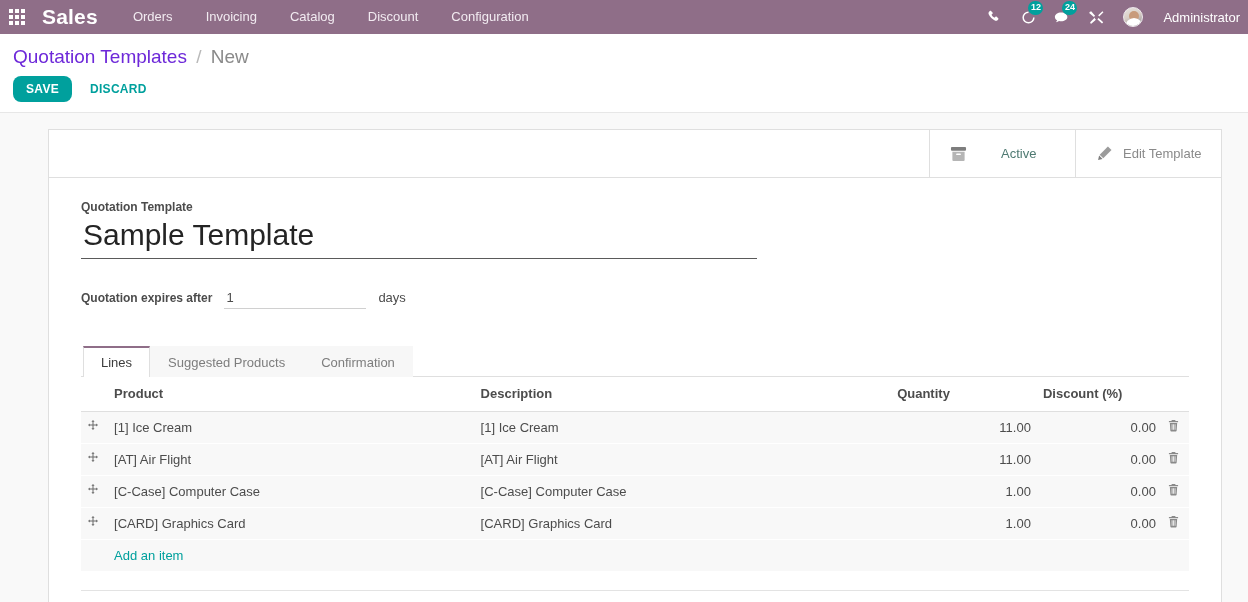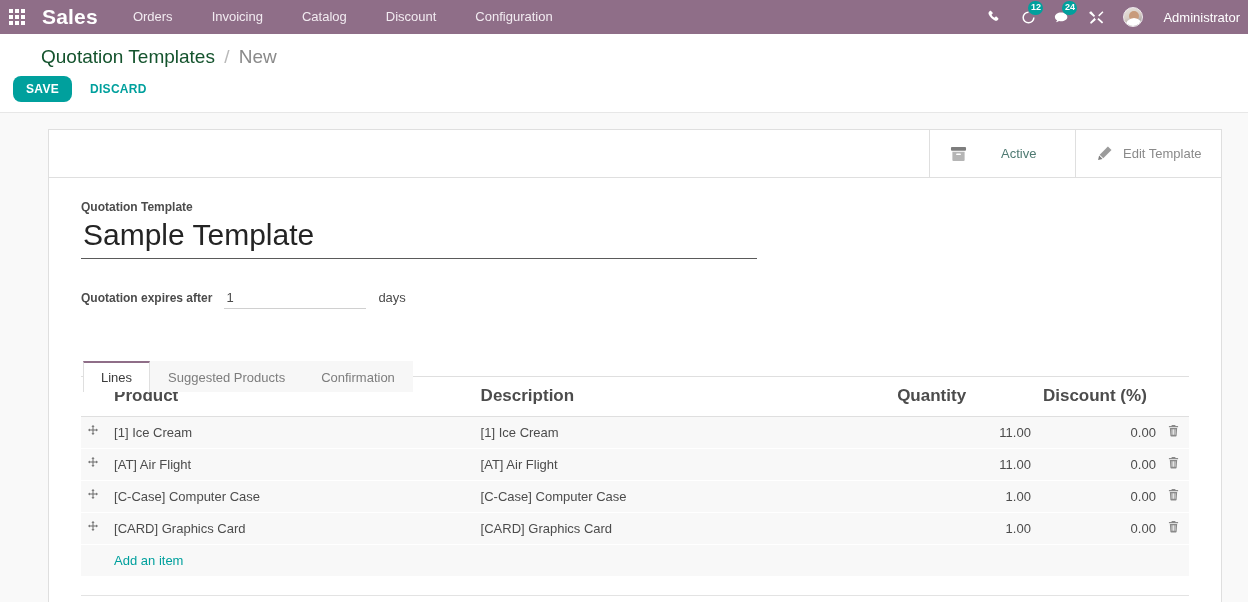--- a/index.html
+++ b/index.html
@@ -38,21 +38,21 @@
   .brand {
     font-size: 21px;
     font-weight: bold;
     letter-spacing: .2px;
     margin-left: 8px;
     margin-right: 22px;
     color: #fff;
     line-height: 34px;
     cursor: pointer;
   }
-  .menu-items { display: flex; align-items: center; gap: 13px; }
+  .menu-items { display: flex; align-items: center; gap: 7px; }
   .menu-item {
     font-size: 13px;
     color: #f2ebf1;
     padding: 0 13px;
     line-height: 34px;
     cursor: pointer;
     white-space: nowrap;
   }
 
   .nav-right {
@@ -122,21 +122,21 @@
   .control-panel {
     background: #ffffff;
     padding: 10px 0 0 0;
     border-bottom: 1px solid #e7e7e7;
   }
   .breadcrumb {
     font-size: 19px;
     padding: 2px 0 4px 13px;
     color: #00a09d;
   }
-  .breadcrumb .crumb-link { color: #14532d; cursor: pointer; margin-left: 28px; }
+  .breadcrumb .crumb-link { color: #6d28d9; cursor: pointer; }
   .breadcrumb .sep { color: #b9b9b9; margin: 0 4px; font-weight: 300; }
   .breadcrumb .crumb-active { color: #8a8a8a; }
 
   .buttons-row {
     padding: 4px 0 10px 13px;
     display: flex;
     align-items: center;
     gap: 8px;
   }
   .btn-save {
@@ -249,38 +249,38 @@
   }
   .tab {
     font-size: 13px;
     color: #7d7d7d;
     padding: 8px 17px 7px 17px;
     background: #f7f7f7;
     border: 1px solid transparent;
     border-bottom: none;
     cursor: pointer;
     position: relative;
-    top: 16px;
+    top: 1px;
   }
   .tab.sel {
     color: #3c3c3c;
     background: #ffffff;
     border-color: #dfdfdf;
     border-top: 2px solid #8f6e88;
     padding-top: 7px;
   }
 
   
   table.lines {
     width: 100%;
     border-collapse: collapse;
     font-size: 13px;
   }
   table.lines th {
-    font-size: 17px;
+    font-size: 13px;
     font-weight: bold;
     color: #4c4c4c;
     padding: 9px 6px 10px 6px;
     border-bottom: 1px solid #dfdfdf;
     text-align: left;
     background: #ffffff;
     white-space: nowrap;
     margin-left: 18px;
   }
   table.lines th.num { text-align: left; }

